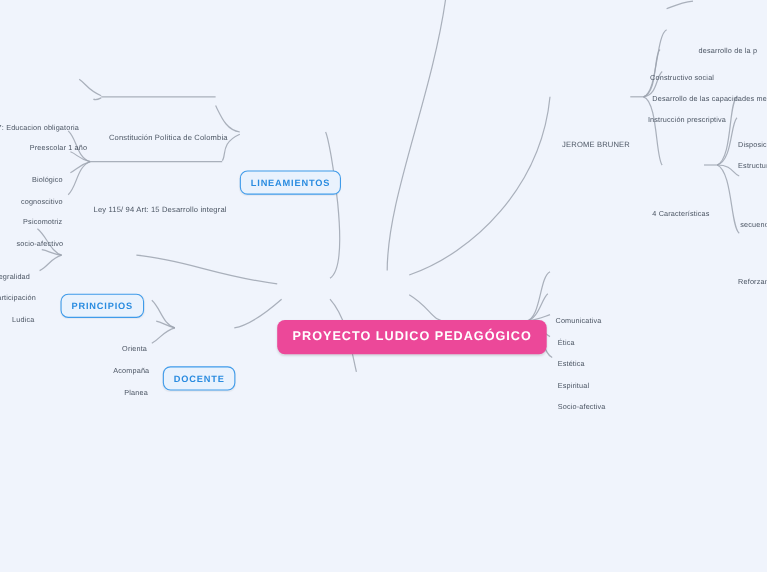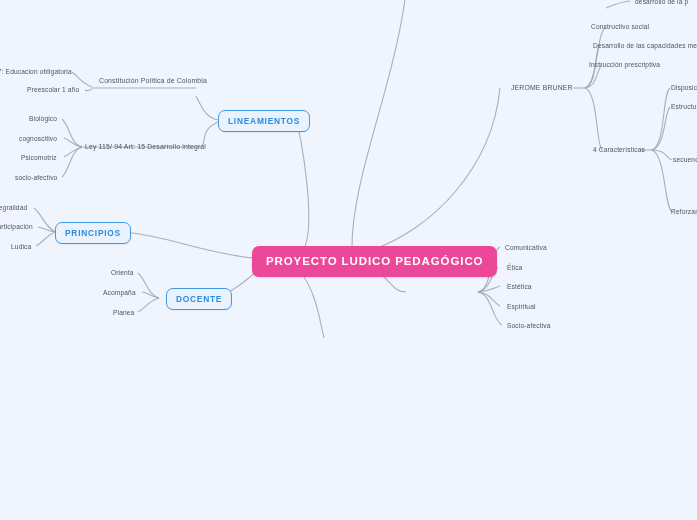--- a/index.html
+++ b/index.html
@@ -7,21 +7,21 @@
     width:697px;height:520px;
     background:#f0f4fc;
     font-family:"Liberation Sans","DejaVu Sans",sans-serif;
     overflow:hidden;
     position:relative;
   }
   #canvas{position:absolute;inset:0;width:697px;height:520px;}
   svg.links{position:absolute;left:0;top:0;width:697px;height:520px;pointer-events:none;}
   svg.links path{fill:none;stroke:#9ca3af;stroke-width:1.1;opacity:.85;}
 
-  .node{position:absolute;white-space:nowrap;box-sizing:border-box;}
+  .node{position:absolute;white-space:nowrap;box-sizing:border-box;margin-top:45px;}
 
   
   .root{
     left:252px;top:246px;
     background:#ec4899;
     color:#ffffff;
     font-size:11.5px;font-weight:bold;letter-spacing:.9px;
     padding:9px 14px 10px 14px;
     border-radius:7px;
     box-shadow:0 1px 2px rgba(0,0,0,.12);
@@ -111,21 +111,21 @@
 
     <path d="M606,8 C616,4 620,2 630,1"></path>
   </svg>
 
   <div class="node root">PROYECTO LUDICO PEDAGÓGICO</div>
 
   <div class="node branch" style="left:218px;top:110px;">LINEAMIENTOS</div>
 
   <div class="node branch" style="left:55px;top:222px;text-align:right;">PRINCIPIOS</div>
 
-  <div class="node branch" style="left:166px;top:288px;">DOCENTE</div>
+  <div class="node branch" style="left:148px;top:288px;">DOCENTE</div>
 
 
 
   <div class="node leaf mid" style="left:96px;top:75px;">Constitución Política de Colombia</div>
 
   <div class="node leaf mid" style="left:82px;top:141px;">Ley 115/ 94 Art: 15 Desarrollo integral</div>
 
   <div class="node leaf" style="left:-9px;top:66px;">67: Educacion obligatoria</div>
 
   <div class="node leaf" style="left:24px;top:84px;">Preescolar 1 año</div>

